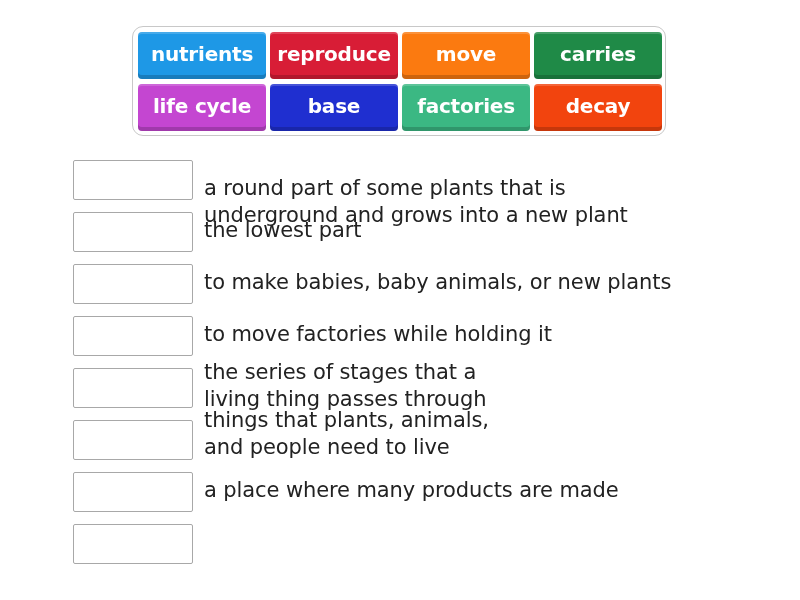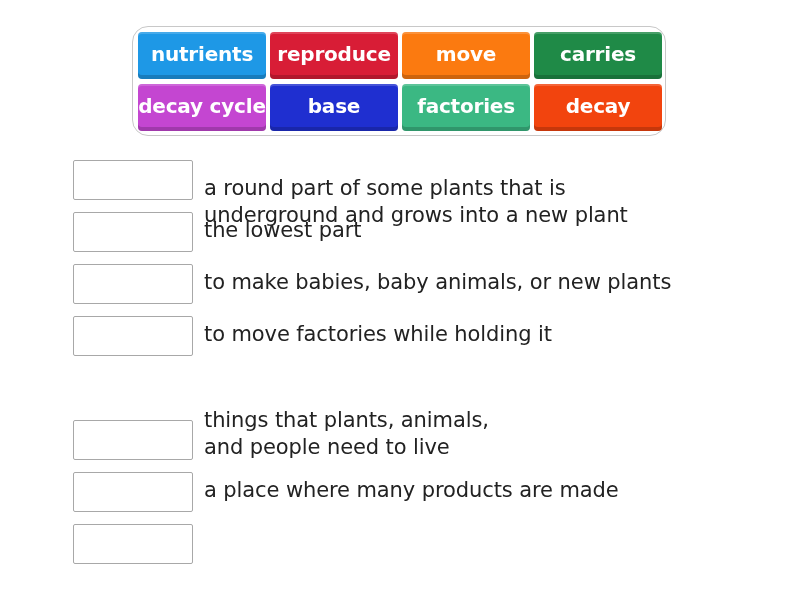--- a/index.html
+++ b/index.html
@@ -16,21 +16,21 @@
       width: 800px;
       height: 600px;
     }
     .bank {
       position: absolute;
       left: 132px;
       top: 26px;
       width: 534px;
       height: 110px;
       border: 1px solid #c8c8c8;
-      border-radius: 16px;
+      border-radius: 11px;
       background: #ffffff;
       box-sizing: border-box;
     }
     .tile {
       position: absolute;
       width: 128px;
       height: 47px;
       border-radius: 4px;
       color: #ffffff;
       font-weight: bold;
@@ -77,21 +77,21 @@
 </head>
 <body>
 
 <div class="stage">
 
   <div class="bank">
     <div class="tile" id="t0" style="left: 5px; top: 5px; background: rgb(30, 152, 230);">nutrients</div>
     <div class="tile" id="t1" style="left: 137px; top: 5px; background: rgb(216, 29, 54);">reproduce</div>
     <div class="tile" id="t2" style="left: 269px; top: 5px; background: rgb(251, 122, 16);">move</div>
     <div class="tile" id="t3" style="left: 401px; top: 5px; background: rgb(31, 138, 71);">carries</div>
-    <div class="tile" id="t4" style="left: 5px; top: 57px; background: rgb(196, 70, 209);">decay cycle</div>
+    <div class="tile" id="t4" style="left: 5px; top: 57px; background: rgb(196, 70, 209);">life cycle</div>
     <div class="tile" id="t5" style="left: 137px; top: 57px; background: rgb(31, 47, 208);">base</div>
     <div class="tile" id="t6" style="left: 269px; top: 57px; background: rgb(59, 184, 131);">factories</div>
     <div class="tile" id="t7" style="left: 401px; top: 57px; background: rgb(242, 68, 14);">decay</div>
   </div>
 
   <div class="row" style="top:160px;">
     <div class="dropbox"></div>
     <div class="clue" style="top:-2px;margin-top:24px;">a round part of some plants that is
 underground and grows into a new plant</div>
   </div>
@@ -104,20 +104,25 @@
   <div class="row" style="top:264px;padding-left:48px;">
     <div class="dropbox"></div>
     <div class="clue" style="top:-2px;">to make babies, baby animals, or new plants</div>
   </div>
 
   <div class="row" style="top:316px;">
     <div class="dropbox"></div>
     <div class="clue" style="top:-2px;">to move factories while holding it</div>
   </div>
 
+  <div class="row" style="top:368px;">
+    <div class="dropbox"></div>
+    <div class="clue" style="top:-2px;">the series of stages that a
+living thing passes through</div>
+  </div>
 
   <div class="row" style="top:420px;">
     <div class="dropbox"></div>
     <div class="clue" style="top:-6px;">things that plants, animals,
 and people need to live</div>
   </div>
 
   <div class="row" style="top:472px;">
     <div class="dropbox"></div>
     <div class="clue" style="top:-2px;">a place where many products are made</div>

